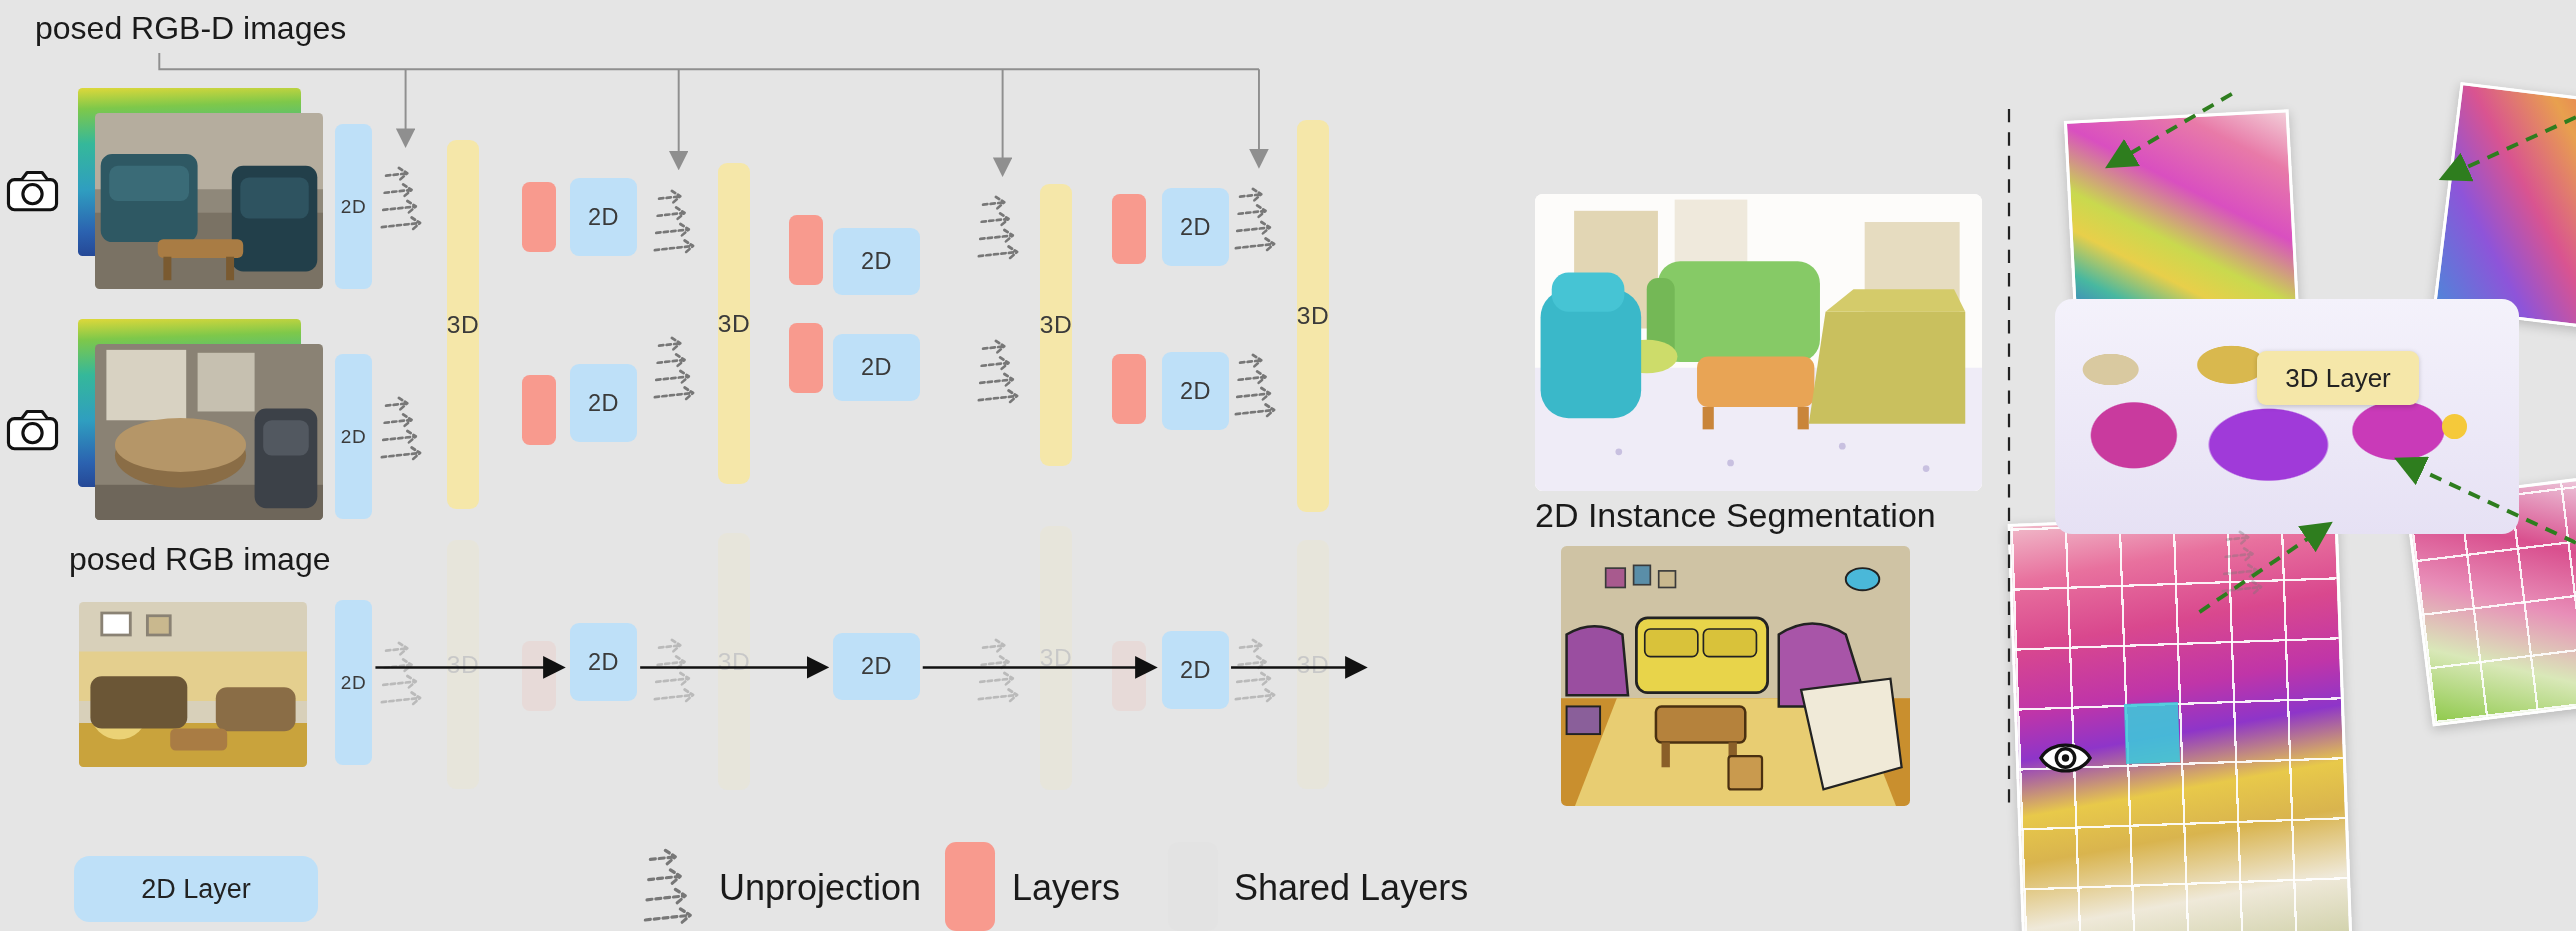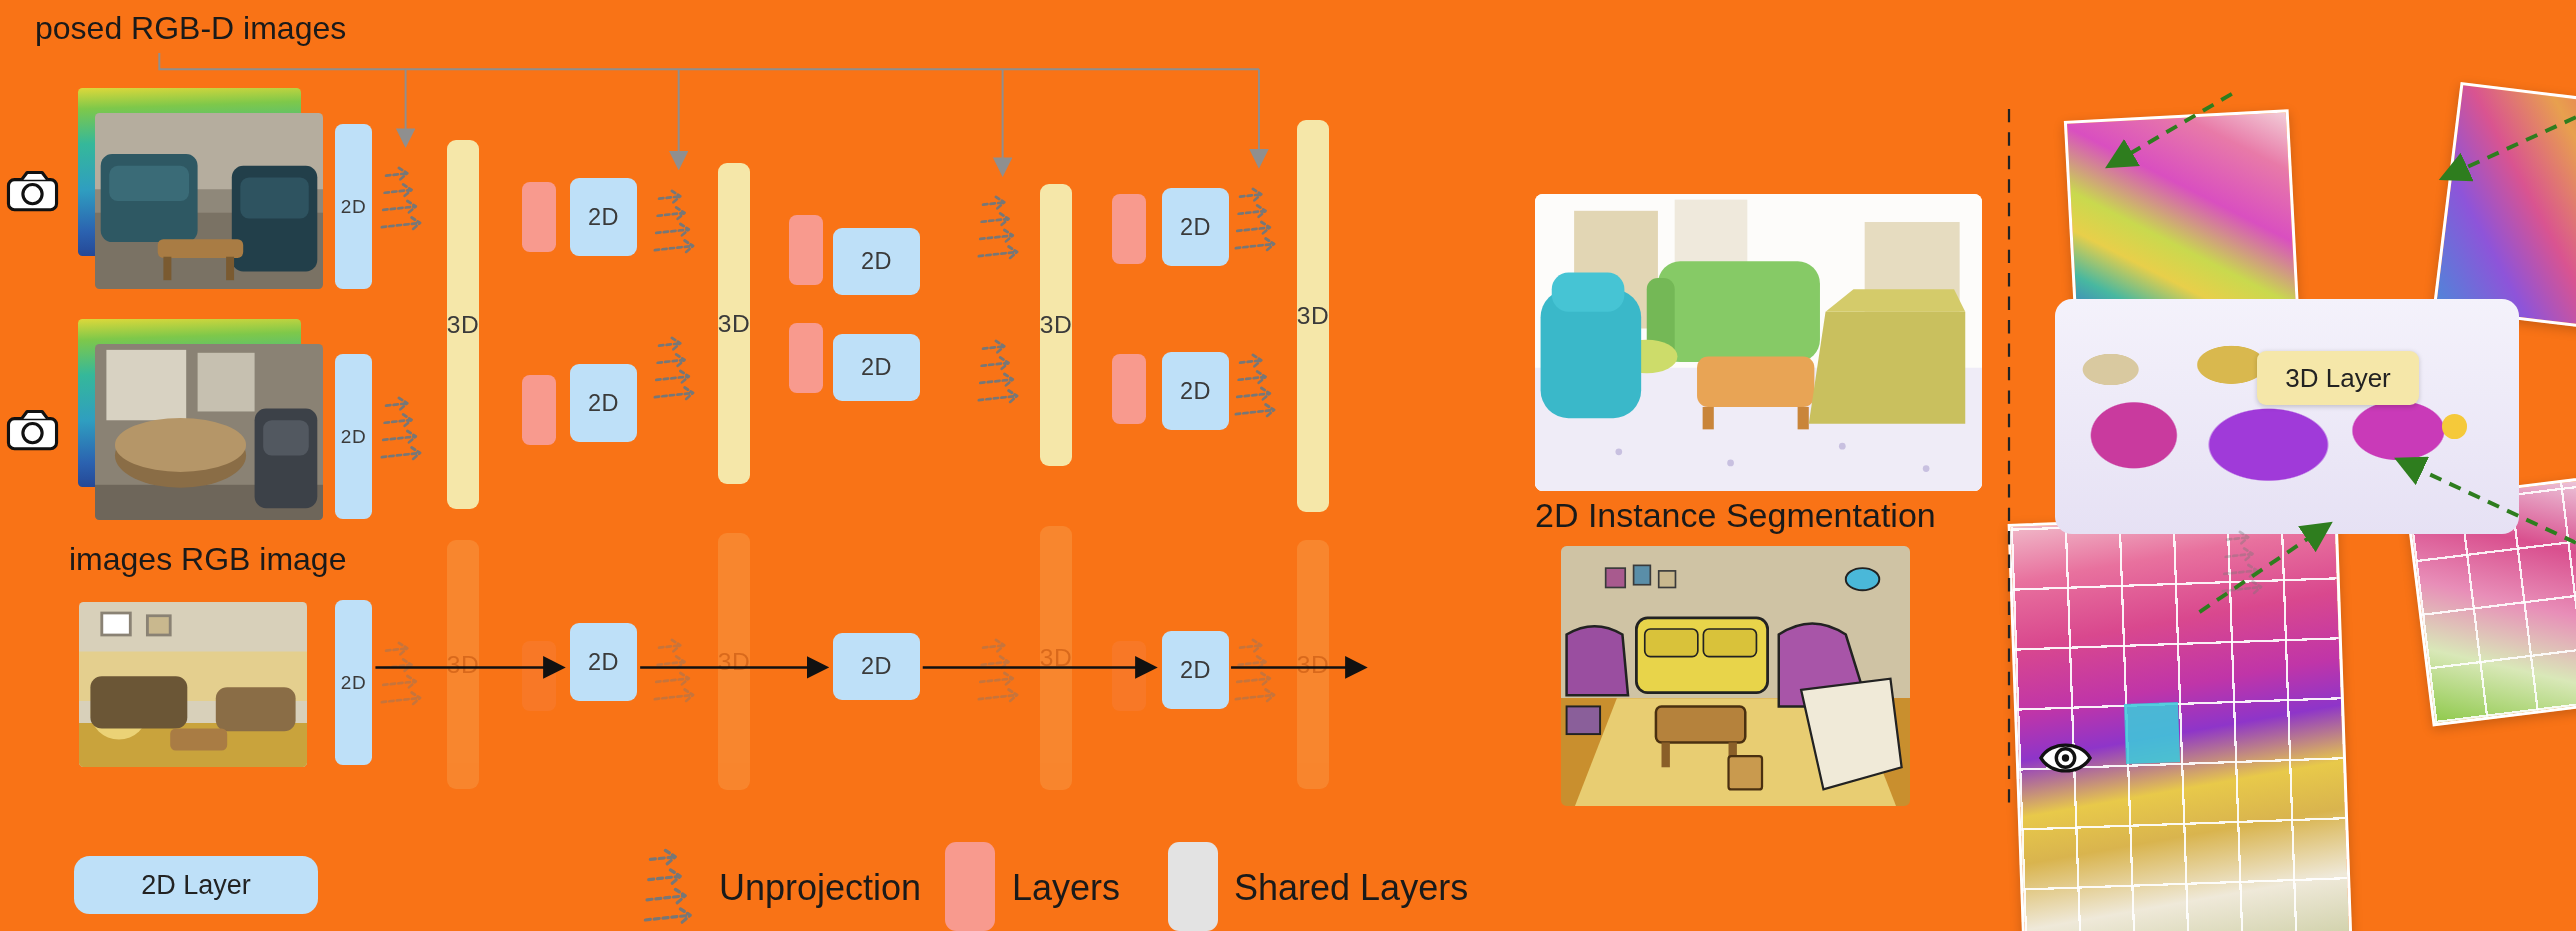--- a/index.html
+++ b/index.html
@@ -1,16 +1,16 @@
 <!DOCTYPE html>
 <html style="font-size:9px"><head>
 <meta charset="utf-8">
 <style>
   html,body{margin:0;padding:0;background:#fff;font-family:"Liberation Sans",sans-serif;color:#1a1a1a}
-  #page{position:relative;width:2576px;height:931px;overflow:hidden;background:#f97316}
+  #page{position:relative;width:2576px;height:931px;overflow:hidden;background:#e5e5e5}
   .abs{position:absolute}
   .block{position:absolute;display:flex;align-items:center;justify-content:center;border-radius:9px;color:#3a3a3a;font-size:23.5px;letter-spacing:0.6px}
   .b2d{background:#BEE0F8}
   .b3d{background:#F5E7A9}
   .bsal{background:#F89A8E}
   .tall{width:37px;height:165px;font-size:19px;border-radius:7.8px}
   .sq{width:67px;height:78px}
   .wide{width:87px;height:67px}
   .col3d{width:32px;font-size:24.6px}
   .sal{width:34px;height:70px;border-radius:7.8px}
@@ -54,21 +54,21 @@
       </symbol>
       <symbol id="sym-eye" viewBox="0 0 48 40">
         <path d="M4,20 C12,6 36,6 44,20 C36,34 12,34 4,20 Z" fill="#fff" stroke="#111" stroke-width="2.8"></path>
         <circle cx="24" cy="20" r="7.5" fill="none" stroke="#111" stroke-width="2.8"></circle>
         <circle cx="24" cy="20" r="3" fill="#111"></circle>
       </symbol>
     </defs>
   </svg>
 
   <div class="inputlabel" style="left:35px;top:10px">posed RGB-D images</div>
-  <div class="inputlabel" style="left:69px;top:541px">images RGB image</div>
+  <div class="inputlabel" style="left:69px;top:541px">posed RGB image</div>
 
   <div class="icon" style="left:5.6px;top:168px;width:53px;height:45px">
     <svg width="53" height="45" viewBox="0 0 94 80">
         <use href="#sym-camera" width="94" height="80"></use>
       </svg>
   </div>
   <div class="icon" style="left:5.6px;top:407px;width:53px;height:45px">
     <svg width="53" height="45" viewBox="0 0 94 80">
         <use href="#sym-camera" width="94" height="80"></use>
       </svg>
@@ -307,21 +307,21 @@
       repeating-linear-gradient(0deg,rgba(255,255,255,.9) 0px,rgba(255,255,255,.9) 2.2px,rgba(255,255,255,0) 2.2px,rgba(255,255,255,0) 54px),
       linear-gradient(20deg,#8ec94a 0%,#d9e8b8 25%,#e88eb8 48%,#d94f8e 70%,#f0dce8 100%)"></div>
 
 
   <div class="icon" style="left:2036px;top:733px;width:59px;height:50px;z-index:25">
     <svg width="59" height="50" viewBox="0 0 106 90">
         <use href="#sym-eye" width="106" height="90"></use>
       </svg>
   </div>
 
-  <div class="pill b2d" style="left:74px;top:856px;width:244px;height:58px">2D Layer</div>
+  <div class="pill b2d" style="left:74px;top:856px;width:244px;height:66px">2D Layer</div>
   <div class="icon" style="left:642px;top:839px;width:60px;height:96px">
       <svg width="60" height="96" viewBox="0 0 108 172">
         <use href="#sym-unproj" width="108" height="172"></use>
       </svg>
     </div>
   <div class="legend-label" style="left:719px;top:867px">Unprojection</div>
   <div class="abs bsal" style="left:945px;top:842px;width:50px;height:89px;border-radius:11.2px;background:#F89A8E"></div>
   <div class="legend-label" style="left:1012px;top:867px">Layers</div>
   <div class="abs" style="left:1168px;top:842px;width:50px;height:89px;border-radius:11.2px;background:#E3E3E3"></div>
   <div class="legend-label" style="left:1234px;top:867px">Shared Layers</div>

